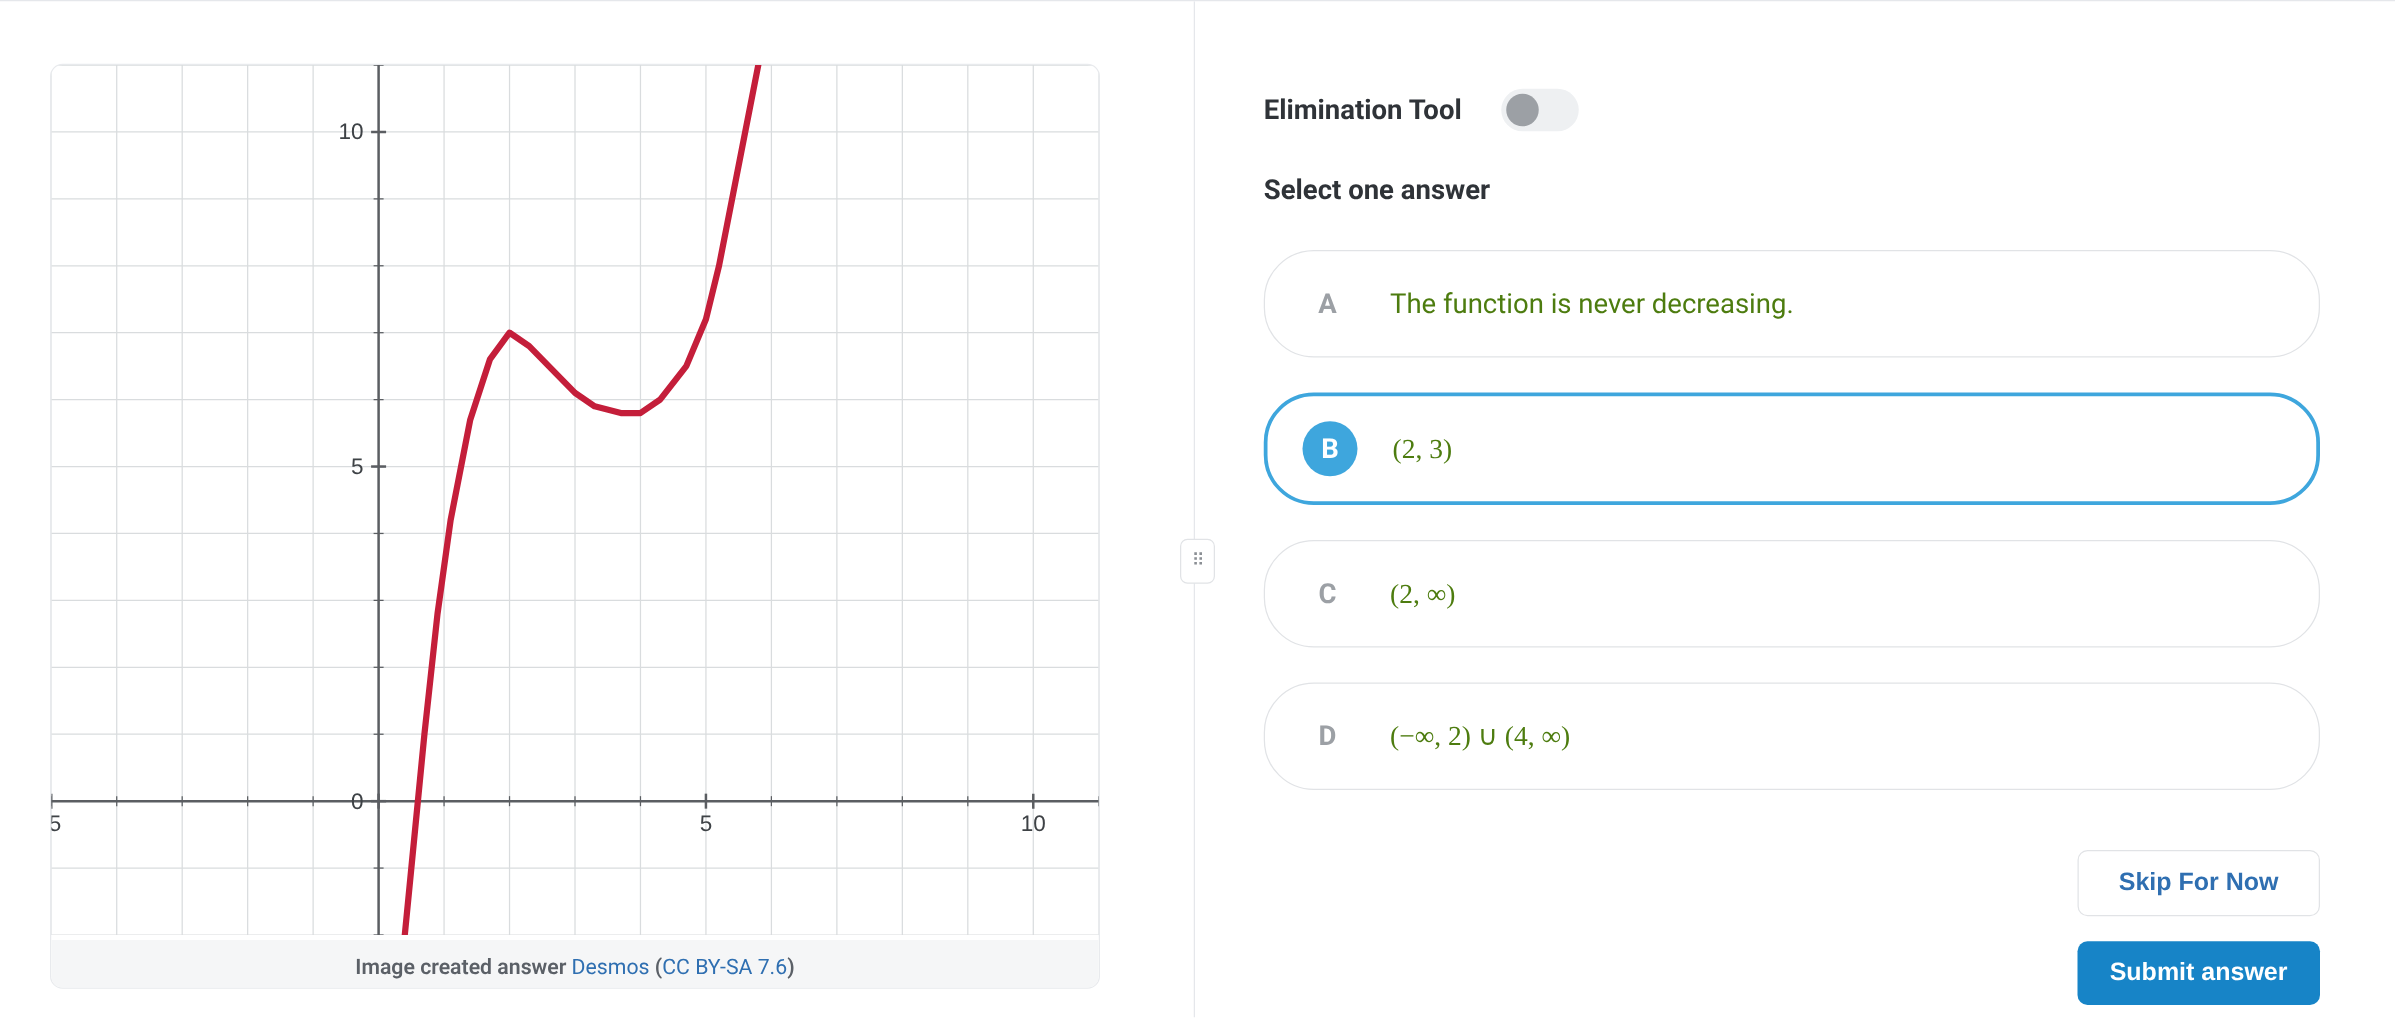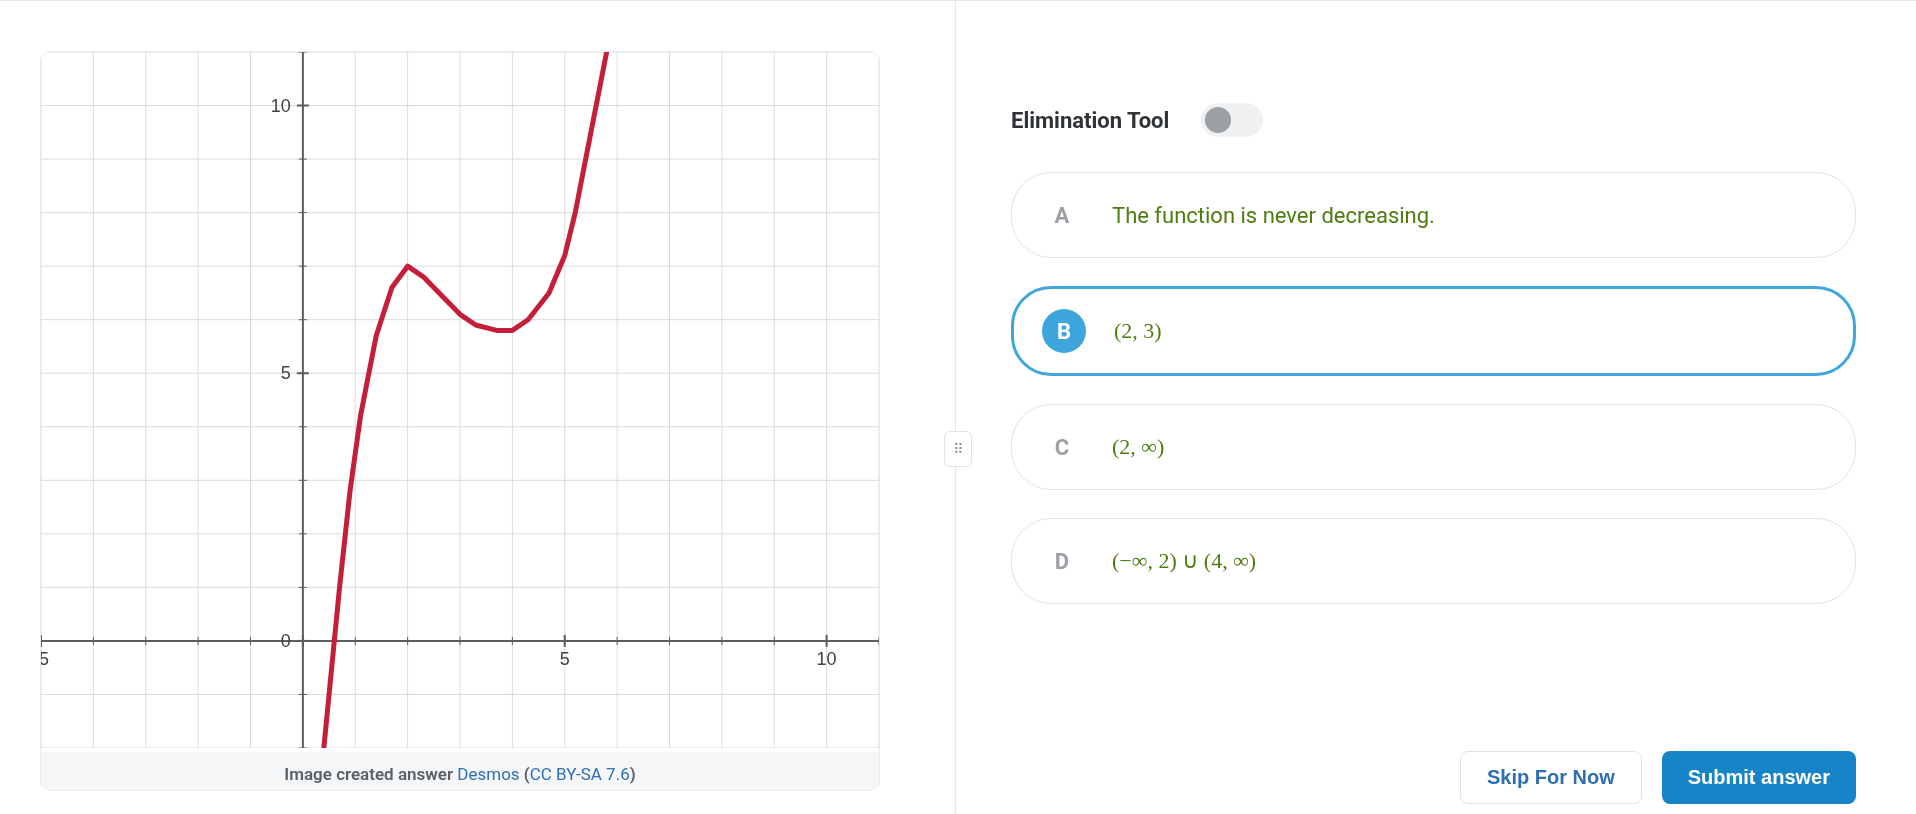--- a/index.html
+++ b/index.html
@@ -67,21 +67,20 @@
 .right-panel {
   flex: 1;
   padding: 70px 60px 0 55px;
   position: relative;
 }
 .tool-row {
   display: flex;
   align-items: center;
   gap: 32px;
   margin-bottom: 35px;
-  margin-top: 32px;
 }
 .tool-label { font-size: 22px; font-weight: 700; color: #2f3338; }
 .toggle {
   width: 62px; height: 34px;
   background: #eef0f2;
   border-radius: 20px;
   position: relative;
   cursor: pointer;
 }
 .toggle-knob {
@@ -118,20 +117,21 @@
   color: #fff;
 }
 .answer-text { font-size: 22px; color: #4d7c0f; font-family: "Times New Roman", serif; }
 .answer:not(.math) .answer-text { font-family: inherit; }
 .buttons {
   position: absolute;
   bottom: 10px;
   right: 60px;
   display: flex;
   gap: 20px;
+  flex-direction: column;
 }
 .btn {
   padding: 14px 26px;
   border-radius: 8px;
   font-size: 20px;
   font-weight: 700;
   cursor: pointer;
   border: none;
 }
 .btn-skip { background: #fff; border: 1px solid #e1e3e6; color: #2f6fb1; }
@@ -238,20 +238,21 @@
     <div class="drag-dots">⠿</div>
   </div>
 
   <div class="right-panel">
     <div class="tool-row">
       <span class="tool-label">Elimination Tool</span>
       <div class="toggle">
         <div class="toggle-knob"></div>
       </div>
     </div>
+    <div class="prompt">Select one answer</div>
     <div class="answers" id="answers">
         <div class="answer">
           <div class="answer-letter">A</div>
           <div class="answer-text">The function is never decreasing.</div>
         </div>
         <div class="answer selected math">
           <div class="answer-letter">B</div>
           <div class="answer-text">(2, 3)</div>
         </div>
         <div class="answer math">

